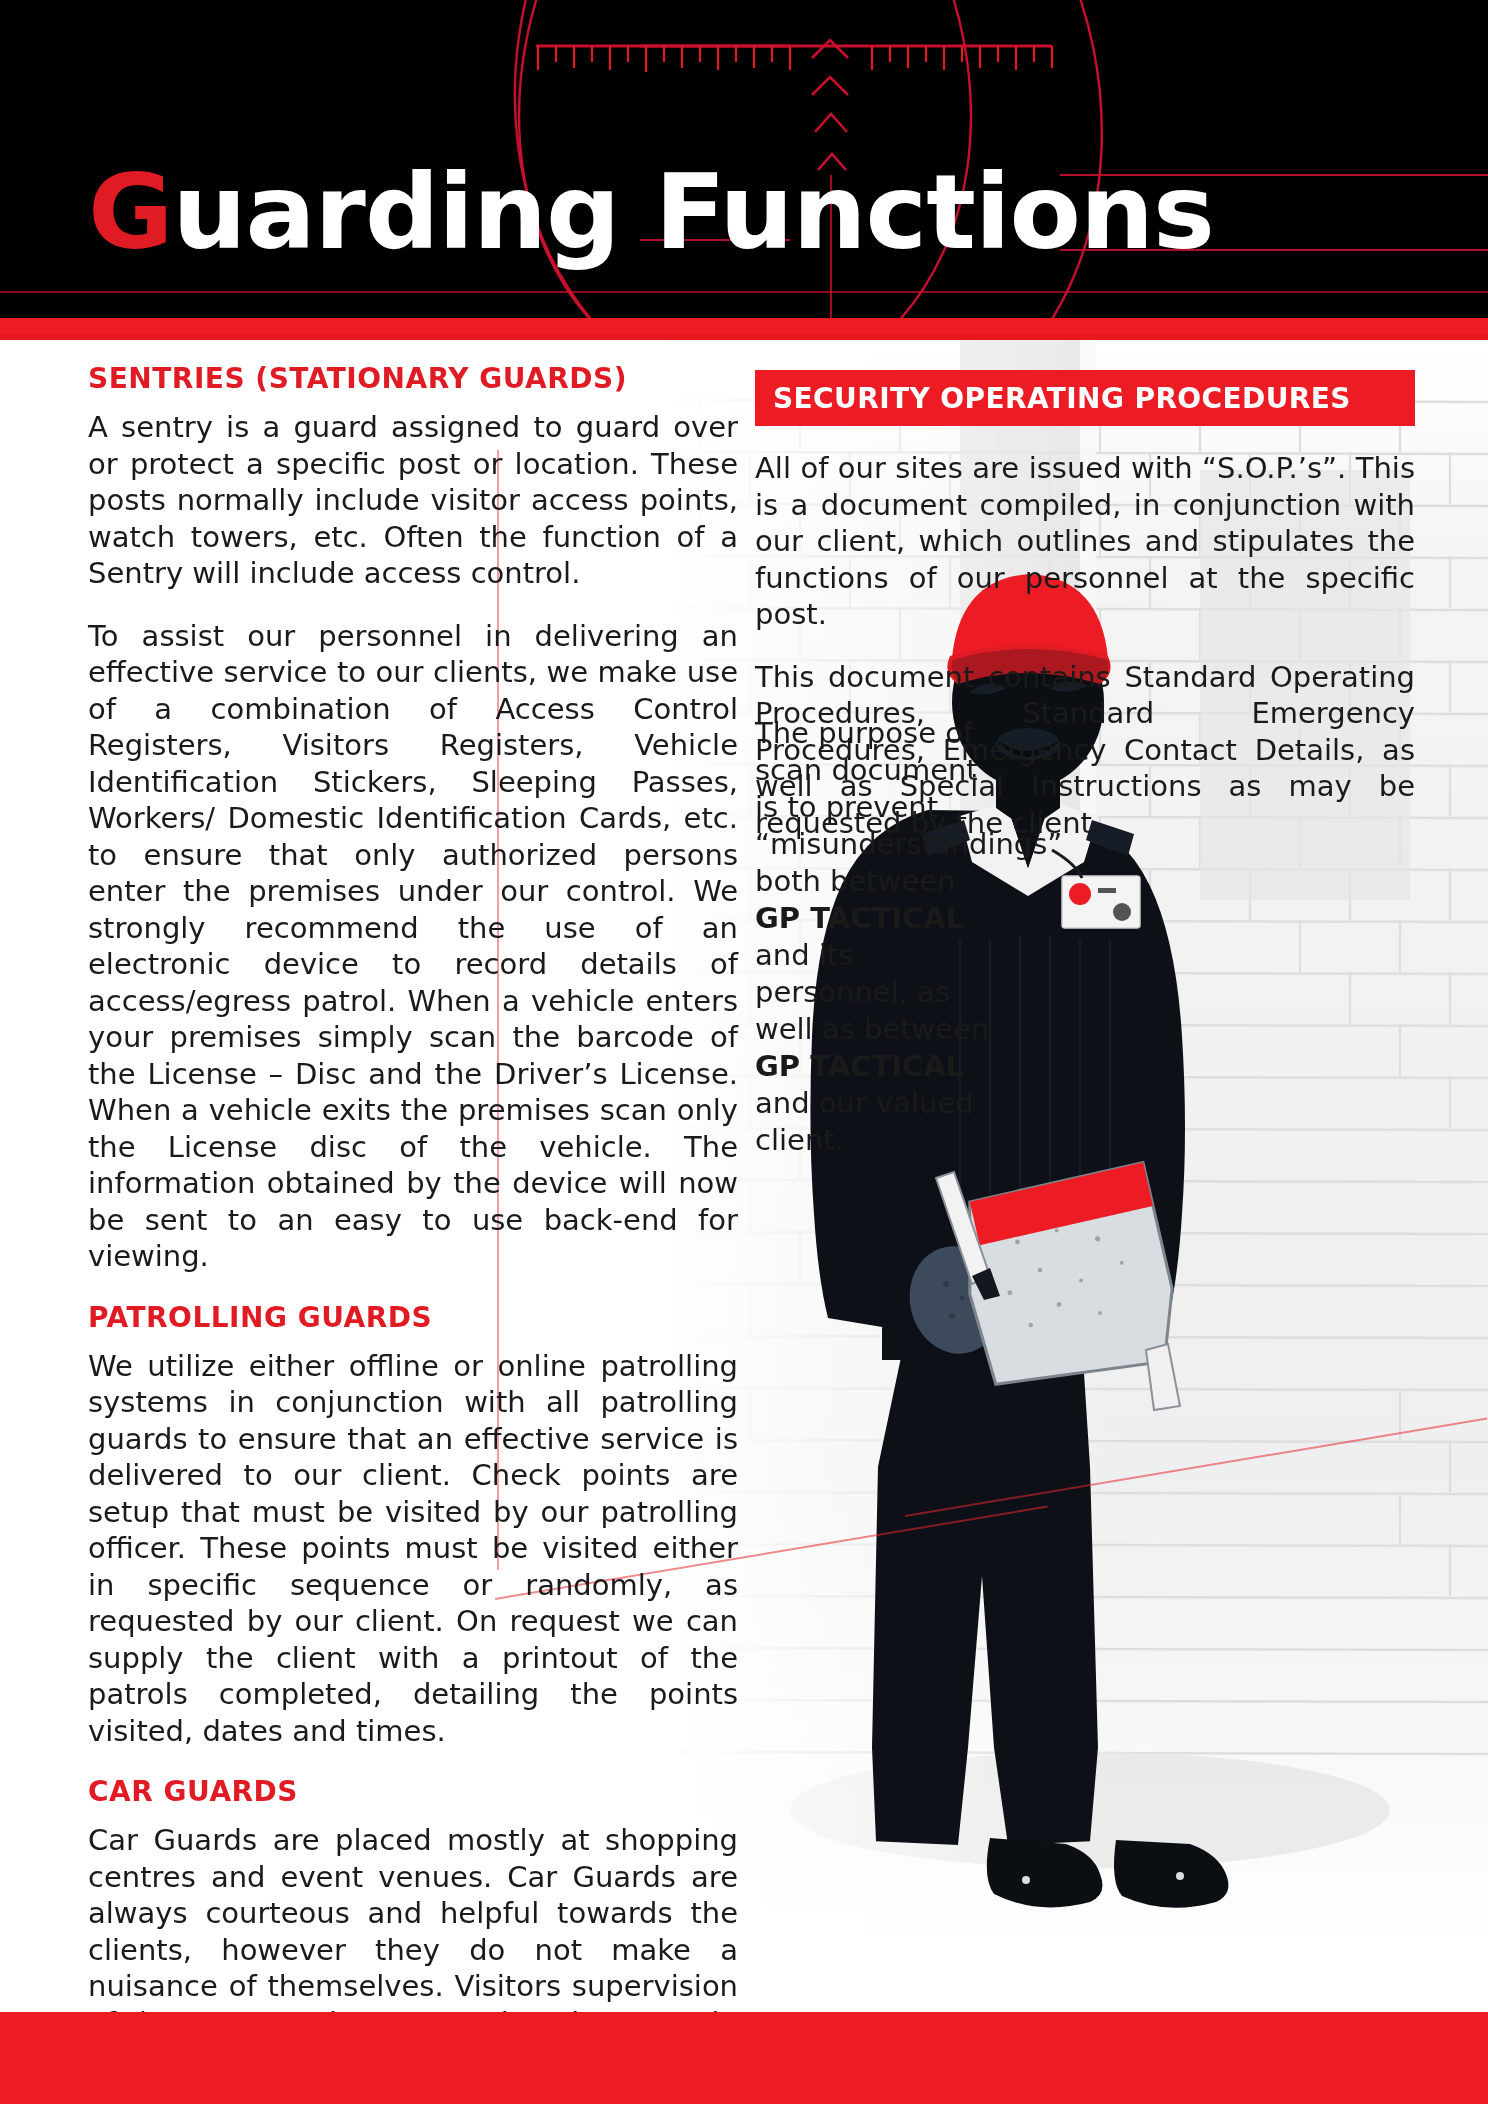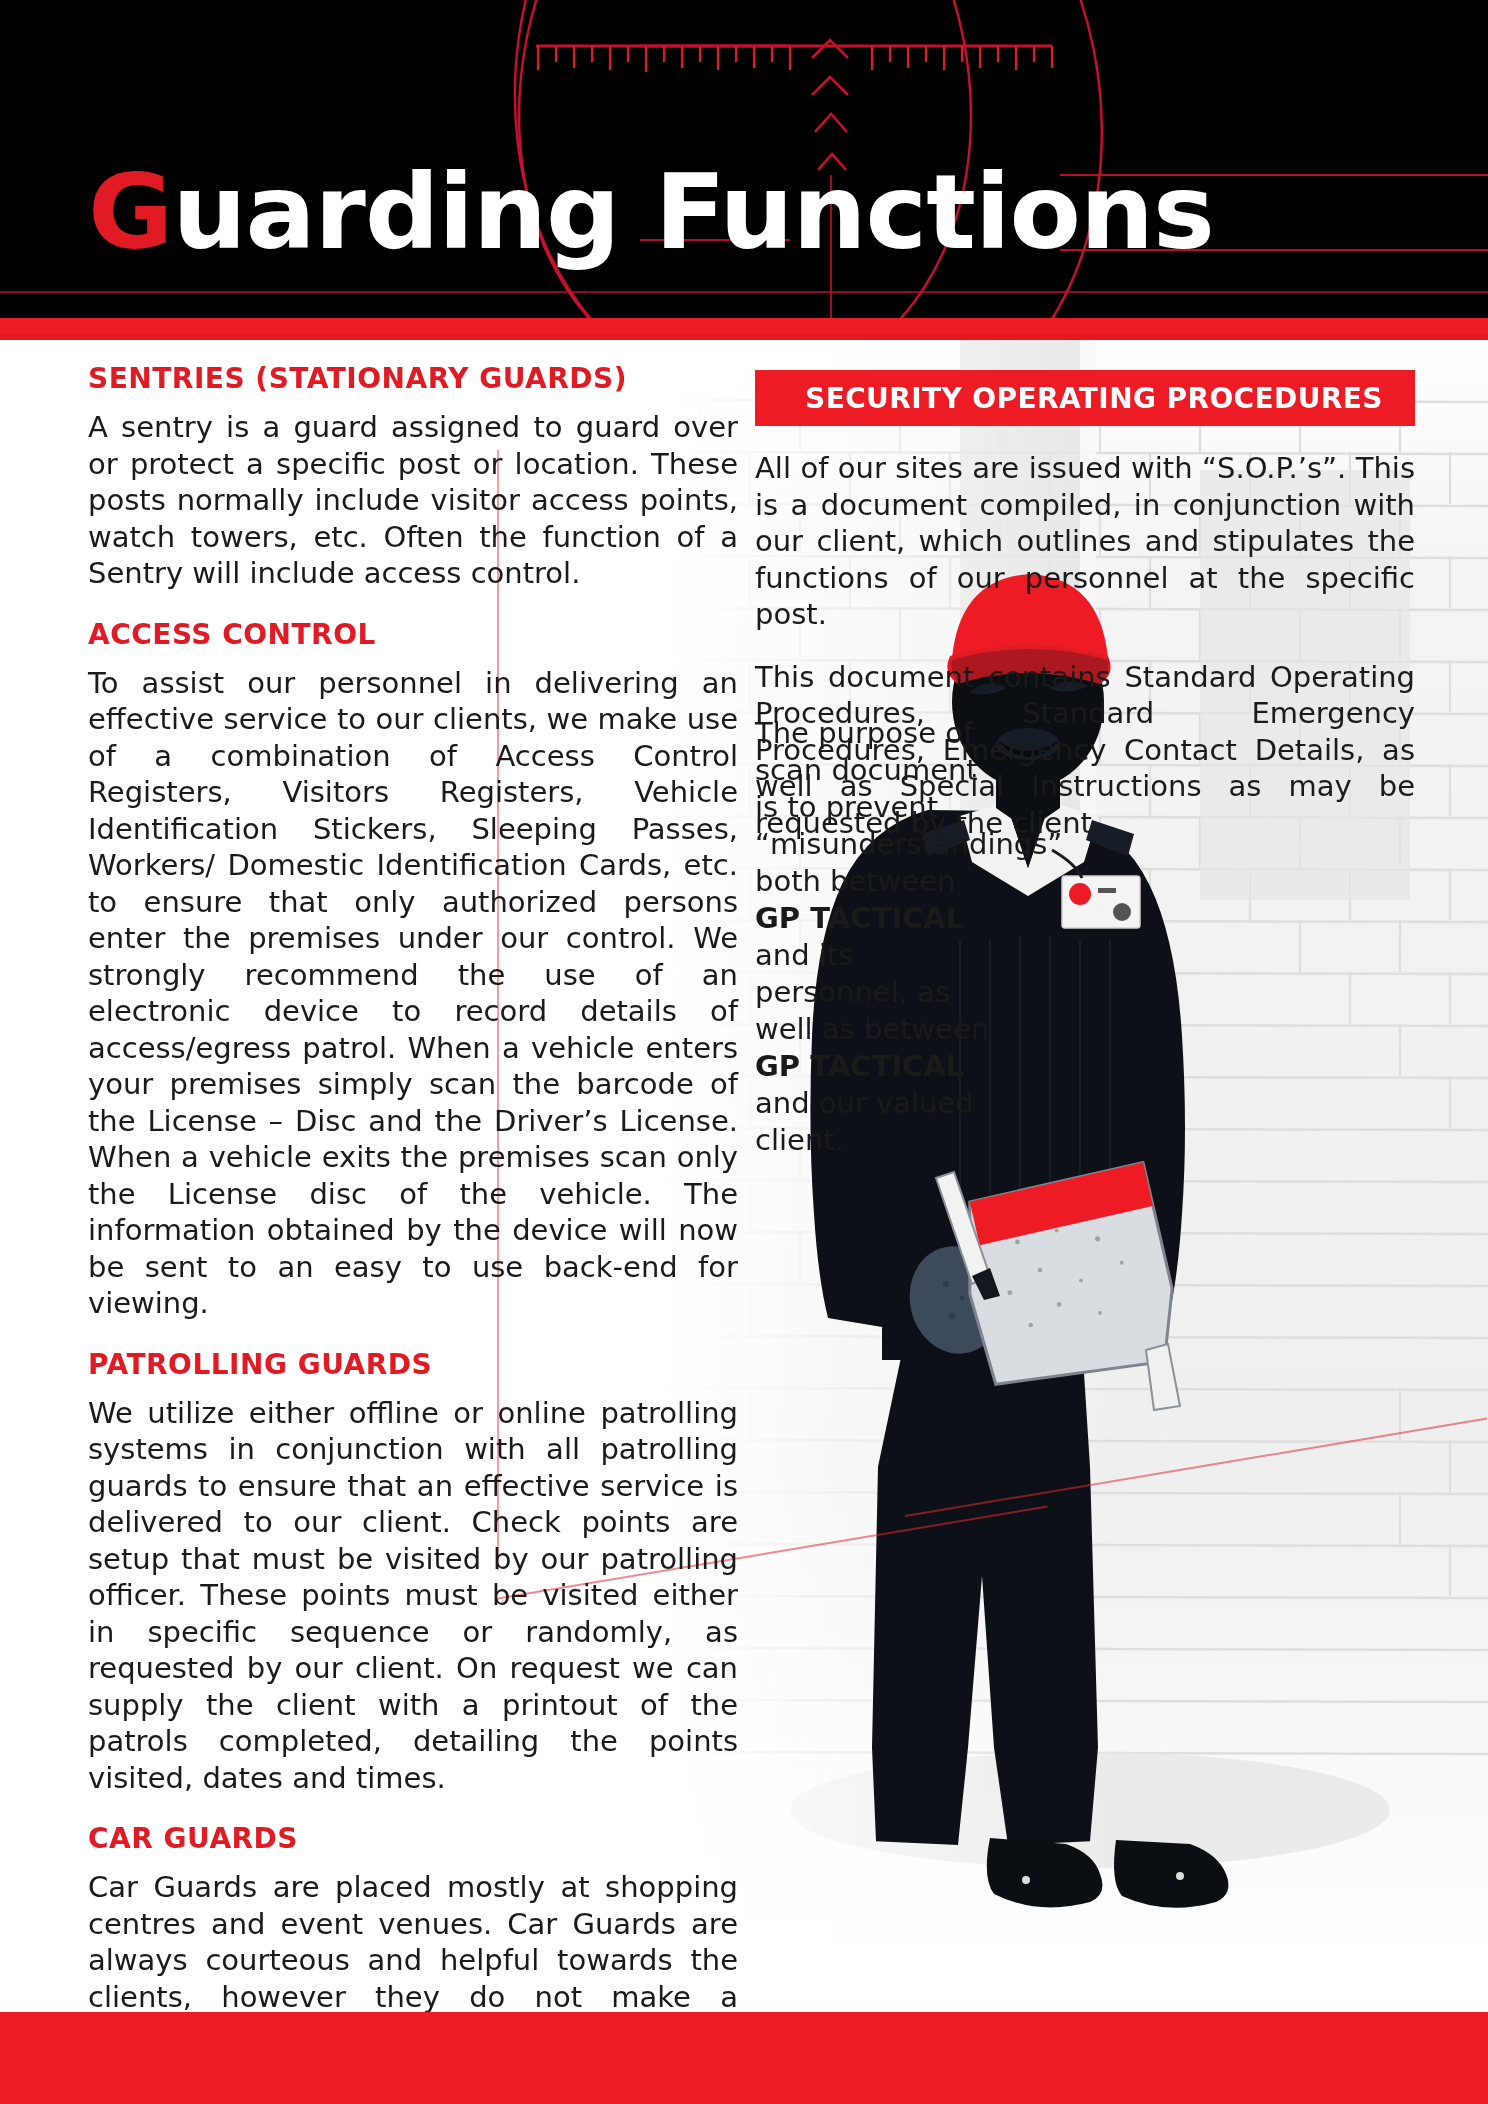--- a/index.html
+++ b/index.html
@@ -113,21 +113,20 @@
 
   
   #sop-banner {
     position: absolute;
     left: 0; top: 30px;
     width: 660px;
     height: 56px;
     background: #ed1c24;
     display: flex;
     align-items: center;
-    justify-content: center;
   }
   #sop-banner .banner-text {
     color: #ffffff;
     font-size: 28px;
     font-weight: bold;
     letter-spacing: 0.4px;
     padding-left: 18px;
     font-family: "DejaVu Sans", sans-serif;
   }
   #sop-body {
@@ -504,21 +503,20 @@
     </div>
 
     <div id="vline"></div>
     <div class="diag" style="left:495px; top:1258px; width:560px; height:2px; transform: rotate(-9.5deg);"></div>
     <div class="diag" style="left:905px; top:1175px; width:590px; height:2px; transform: rotate(-9.5deg);"></div>
 
     <div id="col-left">
       <h2 class="sec-head">SENTRIES (STATIONARY GUARDS)</h2>
       <p class="para">A sentry is a guard assigned to guard over or protect a specific post or location. These posts normally include visitor access points, watch towers, etc. Often the function of a Sentry will include access control.</p>
 
-      <h2 class="sec-head">ACCESS CONTROL</h2>
       <p class="para">To assist our personnel in delivering an effective service to our clients, we make use of a combination of Access Control Registers, Visitors Registers, Vehicle Identification Stickers, Sleeping Passes, Workers/ Domestic Identification Cards, etc. to ensure that only authorized persons enter the premises under our control. We strongly recommend the use of an electronic device to record details of access/egress patrol. When a vehicle enters your premises simply scan the barcode of the License – Disc and the Driver’s License. When a vehicle exits the premises scan only the License disc of the vehicle. The information obtained by the device will now be sent to an easy to use back-end for viewing.</p>
 
       <h2 class="sec-head">PATROLLING GUARDS</h2>
       <p class="para">We utilize either offline or online patrolling systems in conjunction with all patrolling guards to ensure that an effective service is delivered to our client. Check points are setup that must be visited by our patrolling officer. These points must be visited either in specific sequence or randomly, as requested by our client. On request we can supply the client with a printout of the patrols completed, detailing the points visited, dates and times.</p>
 
       <h2 class="sec-head">CAR GUARDS</h2>
       <p class="para last">Car Guards are placed mostly at shopping centres and event venues. Car Guards are always courteous and helpful towards the clients, however they do not make a nuisance of themselves. Visitors supervision of the Car Guards ensures that they remain alert and neat.</p>
     </div>
 
     <div id="col-right">

